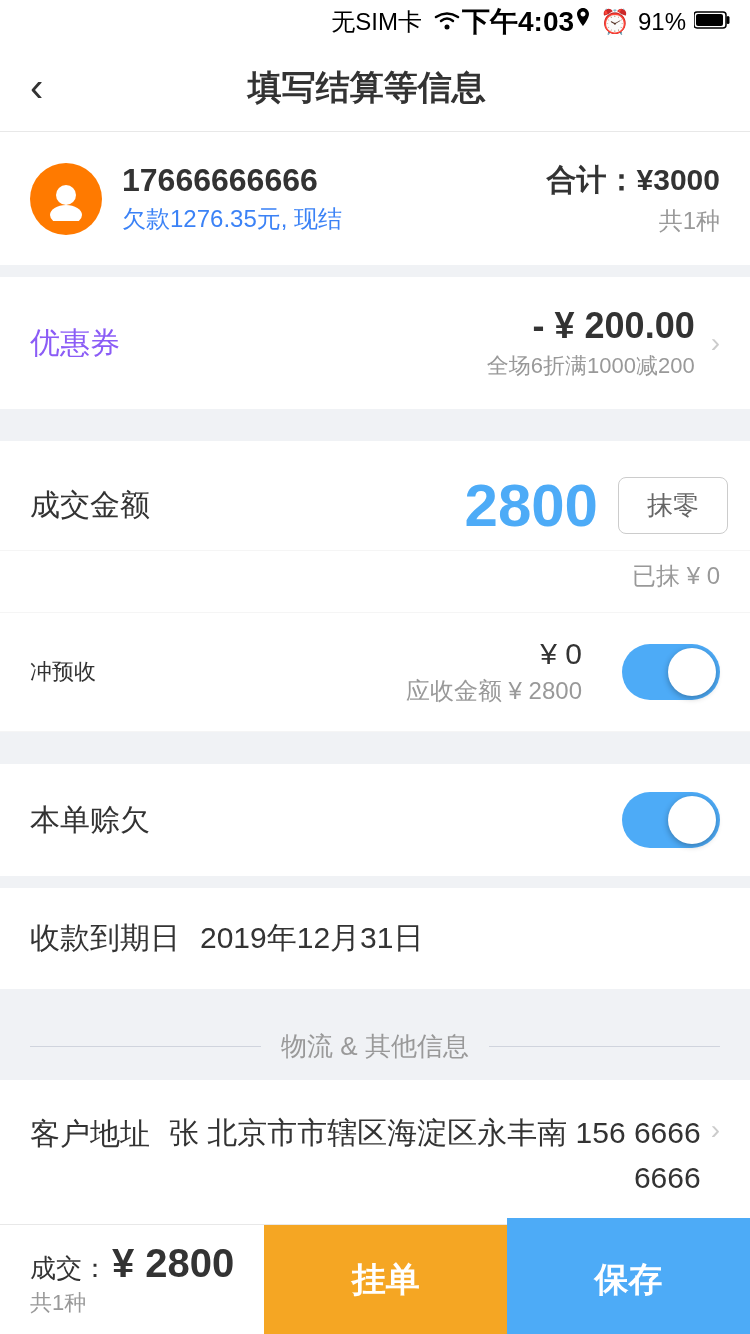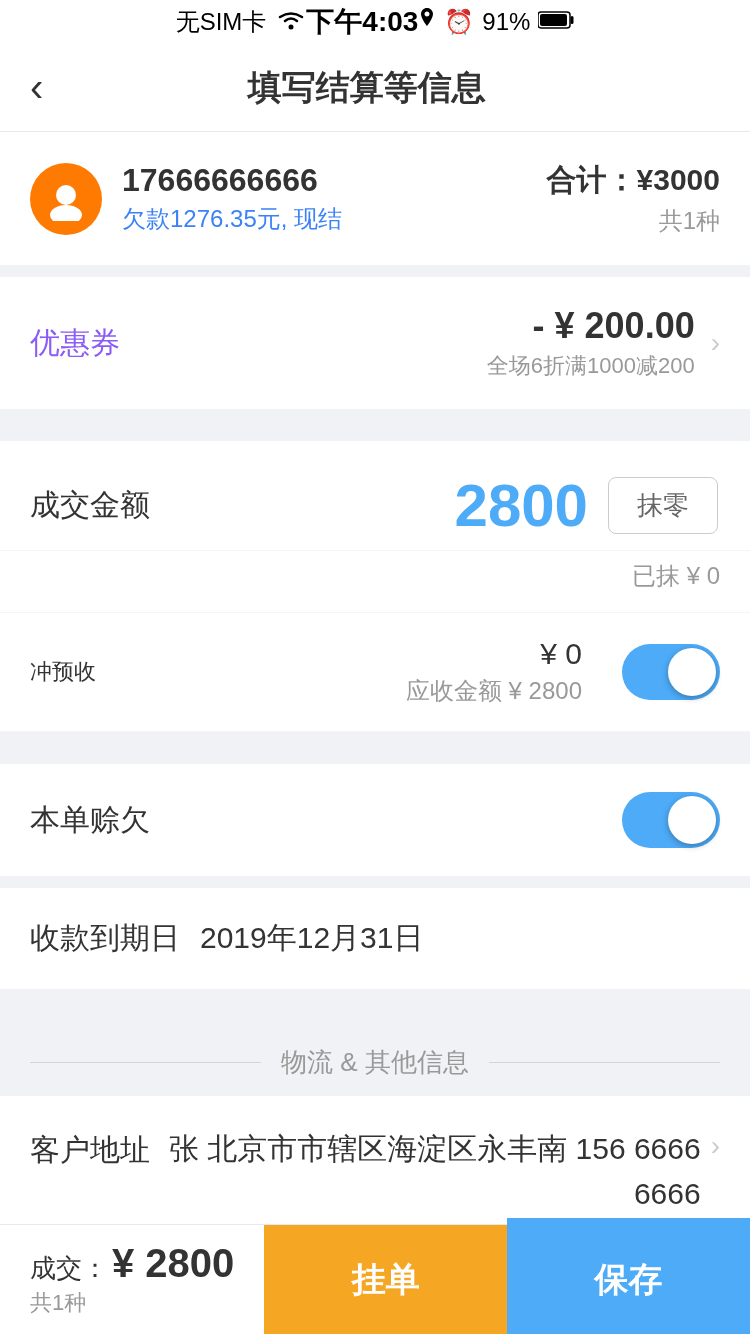--- a/index.html
+++ b/index.html
@@ -12,21 +12,21 @@
       font-size: 28px;
       color: #333;
     }
 
     
     .status-bar {
       height: 44px;
       background: #fff;
       display: flex;
       align-items: center;
-      justify-content: center;
+      justify-content: flex-end;
       padding: 6px 20px;
       font-size: 24px;
       color: #000;
     }
     .status-left { display: flex; align-items: center; gap: 10px; }
     .status-center { font-size: 28px; font-weight: 600; }
     .status-right { display: flex; align-items: center; gap: 8px; font-size: 24px; }
 
     
     .nav-bar {
@@ -197,21 +197,21 @@
       box-shadow: 0 2px 6px rgba(0,0,0,0.3);
       transition: 0.2s;
     }
 
     
     .due-date-row {
       background: #fff;
       padding: 30px;
       display: flex;
       align-items: center;
-      margin-bottom: 20px;
+      margin-bottom: 4px;
     }
     .due-date-label {
       font-size: 30px;
       color: #333;
       margin-right: 20px;
     }
     .due-date-value {
       font-size: 30px;
       color: #333;
     }
@@ -378,21 +378,21 @@
         <div class="coupon-desc">全场6折满1000减200</div>
       </div>
       <span class="chevron-right">›</span>
     </div>
   </div>
 
   <div class="section-gap"></div>
 
   <div class="form-section">
 
-    <div style="display:flex; align-items:center; padding: 30px 32px 10px 30px; border-bottom: 1px solid #f5f5f5;">
+    <div style="display:flex; align-items:center; padding: 30px 22px 10px 30px; border-bottom: 1px solid #f5f5f5;">
       <span class="form-label">成交金额</span>
       <div style="flex:1; text-align:right;">
         <span class="amount-large">2800</span>
       </div>
       <button class="round-zero-btn">抹零</button>
     </div>
     <div style="padding: 8px 30px 20px 30px; text-align:right; background:#fff; border-bottom: 1px solid #f5f5f5;">
       <span style="font-size:24px; color:#999;">已抹  ¥ 0</span>
     </div>
 

